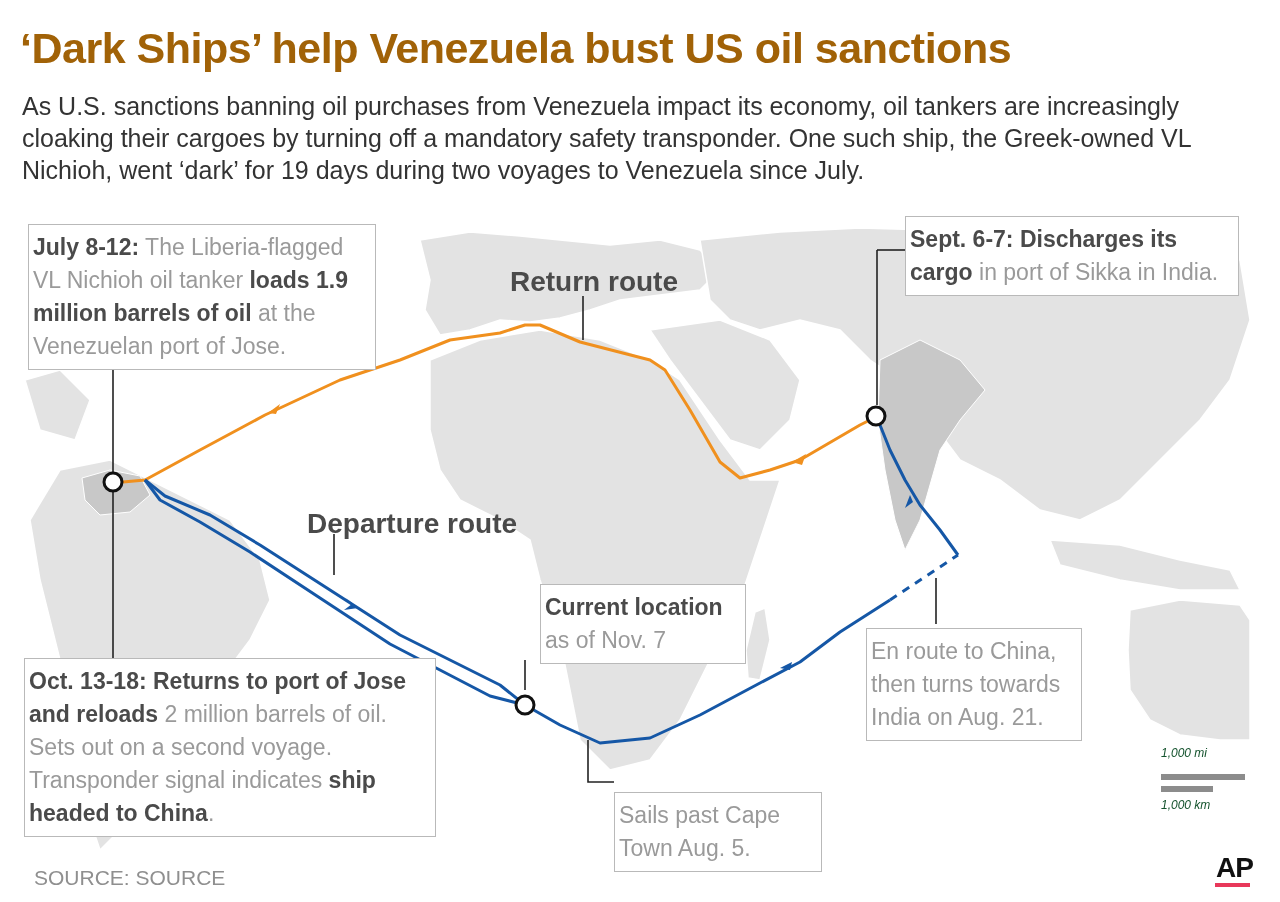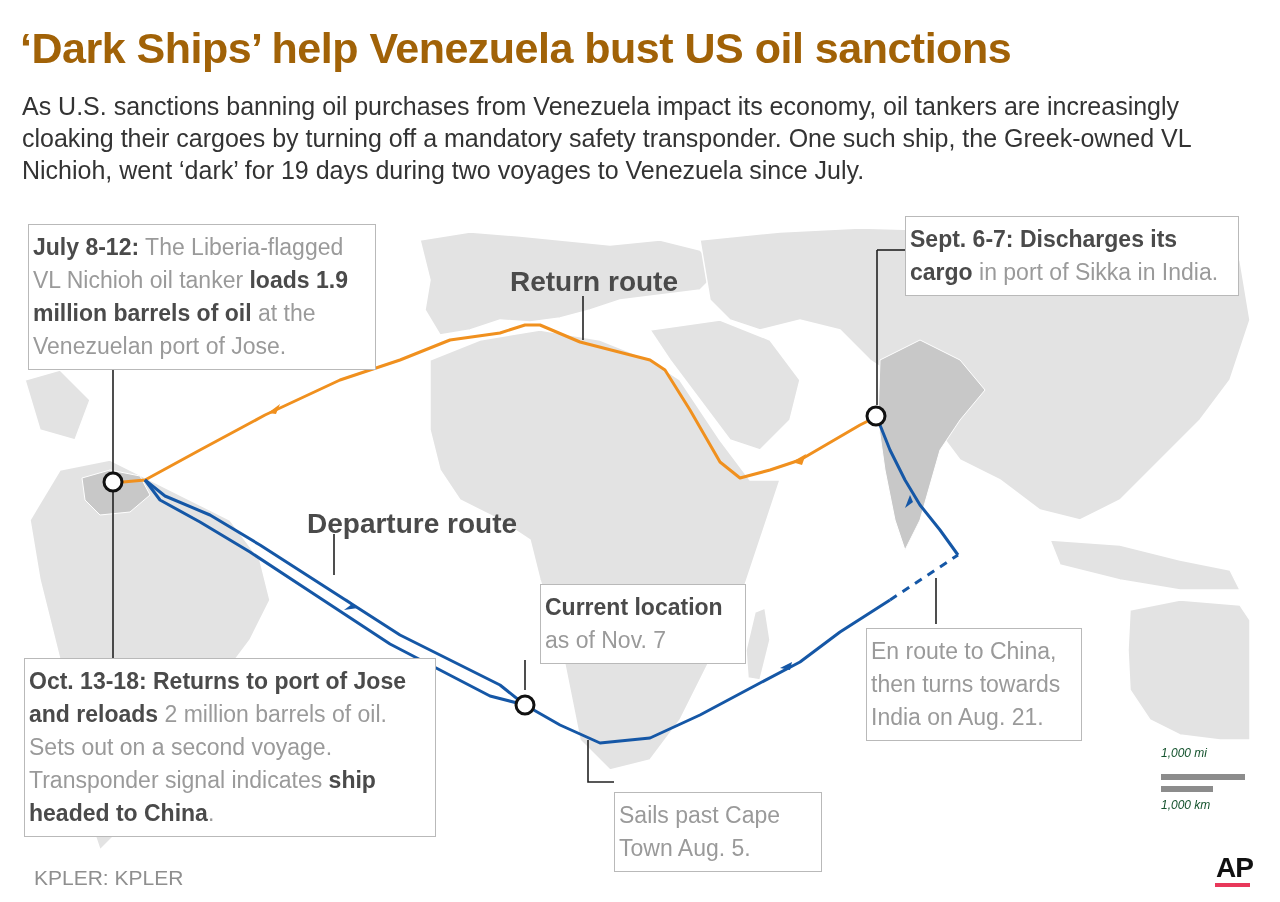--- a/index.html
+++ b/index.html
@@ -103,15 +103,15 @@
   <span>Sails past Cape Town Aug. 5.</span>
 </div>
 
 <div class="box" style="left:866px; top:628px; width:200px;">
   <span>En route to China, then turns towards India on Aug. 21.</span>
 </div>
 
 <div class="scale-text" style="left:1161px; top:746px;">1,000 mi</div>
 <div class="scale-text" style="left:1161px; top:798px;">1,000 km</div>
 
-<div class="source">KPLER: KPLER</div>
+<div class="source">SOURCE: SOURCE</div>
 <div class="ap">AP</div>
 <div class="ap-bar"></div>
 
 </body></html>

